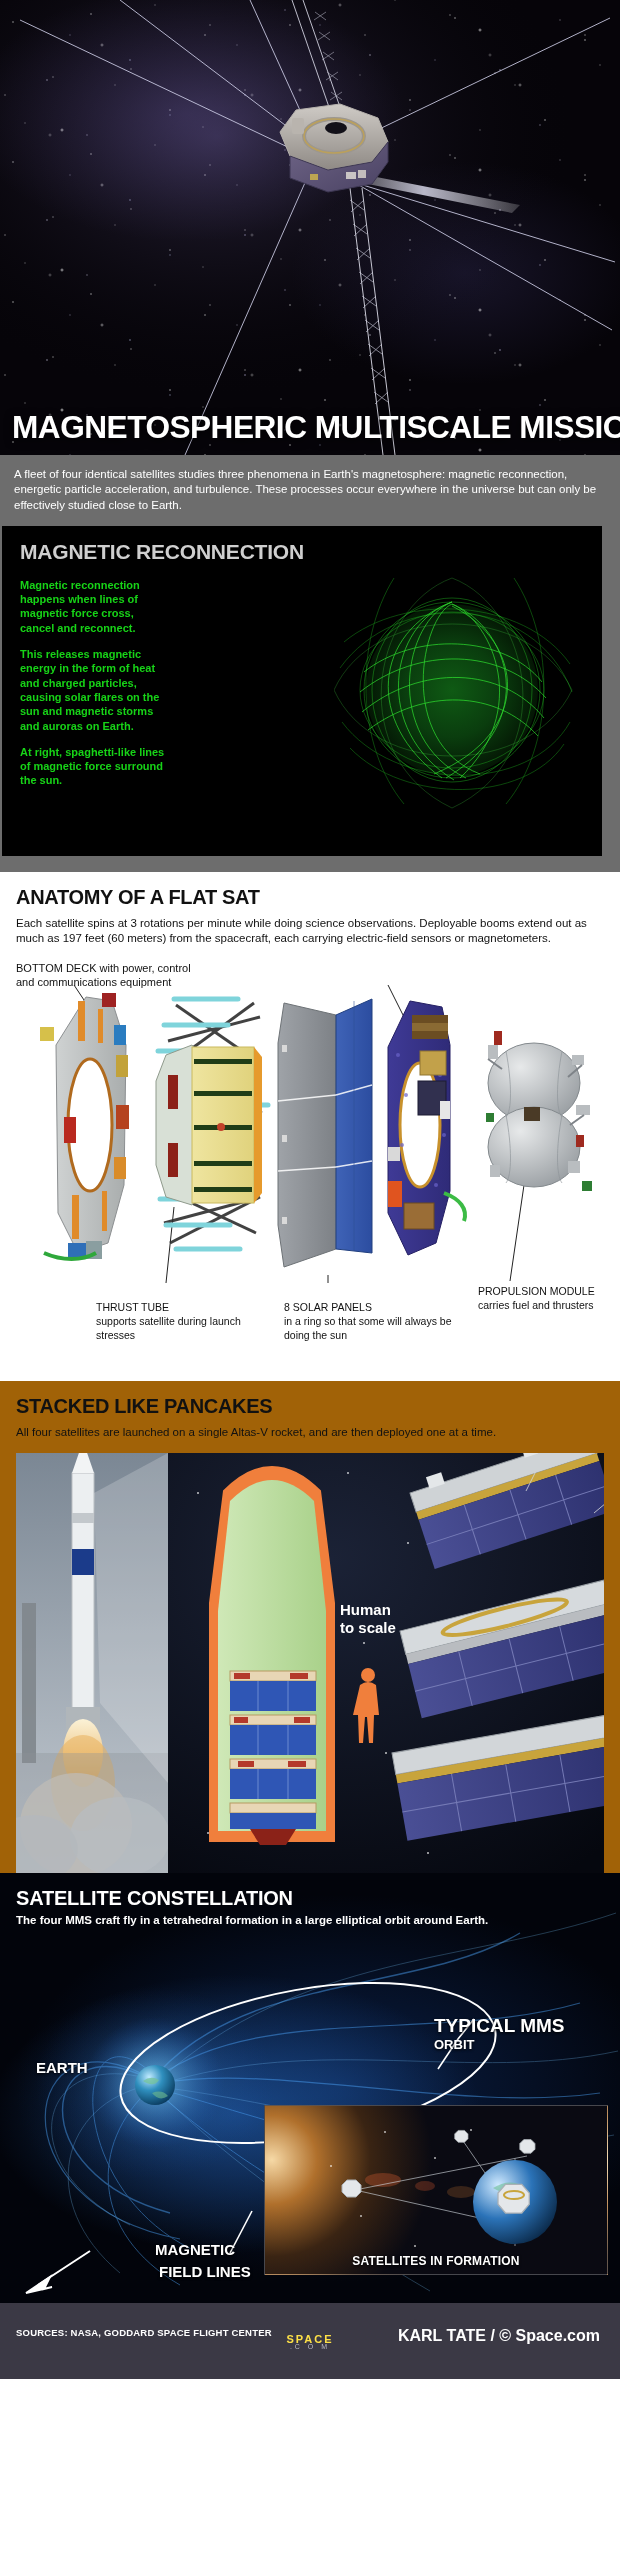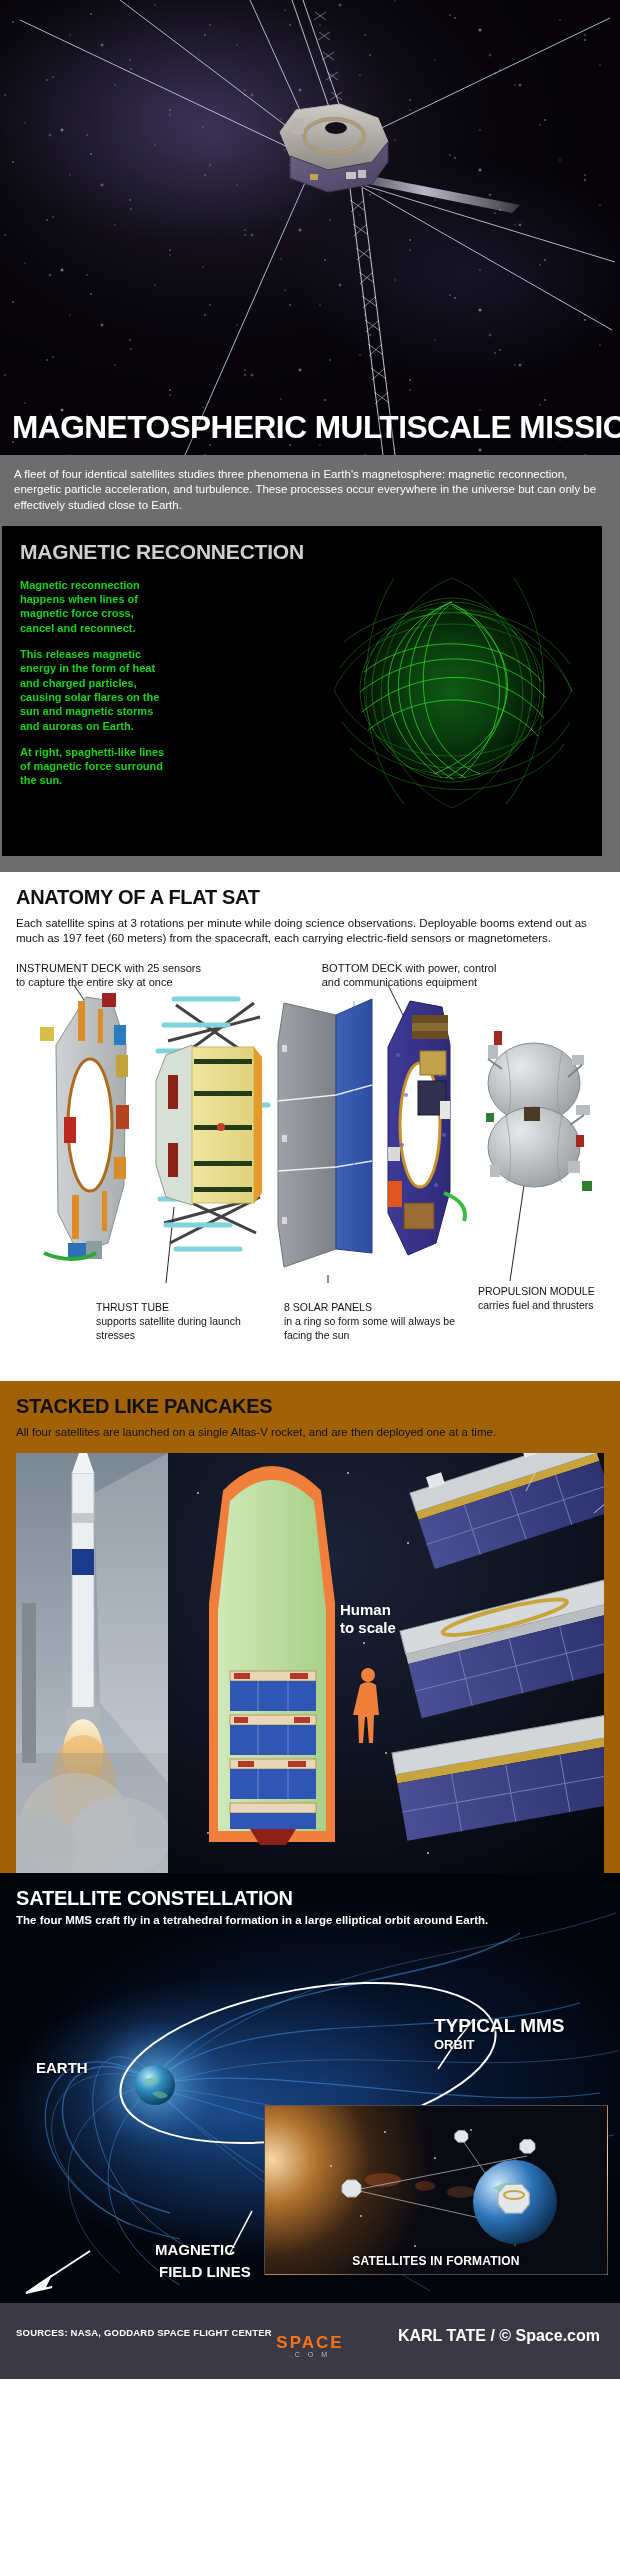--- a/index.html
+++ b/index.html
@@ -159,21 +159,21 @@
   }
   .footer .src {
     position:absolute; left:16px; top:24px; font-size:9.5px; font-weight:bold; letter-spacing:.2px;
   }
   .footer .credit {
     position:absolute; right:20px; top:24px; font-size:16px; font-weight:bold;
   }
   .footer .logo {
     position:absolute; left:0; right:0; top:30px; text-align:center;
   }
-  .footer .logo .w { font-size:17px; font-weight:bold; letter-spacing:2px; color:#f97316; }
+  .footer .logo .w { font-size:11px; font-weight:bold; letter-spacing:2px; color:#fde047; }
   .footer .logo .d { font-size:7px; letter-spacing:3px; color:#b9b9c4; margin-top:-2px; }
 </style>
 </head>
 <body>
 
 <div class="page">
 
   <section class="hero">
     <div class="starfield"></div>
     <div class="starfield s2"></div>
@@ -329,24 +329,20 @@
         <p>At right, spaghetti-like lines of magnetic force surround the sun.</p>
       </div>
     </div>
   </section>
 
   <section class="anatomy">
     <div class="sec-title-dark">ANATOMY OF A FLAT SAT</div>
     <div class="body-dark">Each satellite spins at 3 rotations per minute while doing science observations. Deployable booms extend out as much as 197 feet (60 meters) from the spacecraft, each carrying electric-field sensors or magnetometers.</div>
 
     <div class="callout-row">
-      <div class="callout-left">
-        <span>INSTRUMENT DECK with 25 sensors</span><br>
-        <span>to capture the entire sky at once</span>
-      </div>
       <div class="callout-right">
         <span>BOTTOM DECK with power, control</span><br>
         <span>and communications equipment</span>
       </div>
     </div>
 
     <div class="exploded">
       <svg width="588" height="300" viewBox="0 0 588 300">
         <defs>
           <linearGradient id="gDeck" x1="0" y1="0" x2="1" y2="0">
@@ -522,21 +518,21 @@
       </svg>
     </div>
 
     <div class="bottom-calls">
       <div class="bc" style="left:80px; top:16px; width:180px;">
         <span class="cap">THRUST TUBE</span>
         <span>supports satellite during launch stresses</span>
       </div>
       <div class="bc" style="left:268px; top:16px; width:178px;">
         <span class="cap">8 SOLAR PANELS</span>
-        <span>in a ring so form some will always be facing the sun</span>
+        <span>in a ring so that some will always be doing the sun</span>
       </div>
       <div class="bc" style="left:462px; top:0px; width:120px;">
         <span class="cap">PROPULSION MODULE</span>
         <span>carries fuel and thrusters</span>
       </div>
     </div>
   </section>
 
   <section class="pancakes">
     <div class="sec-title-dark">STACKED LIKE PANCAKES</div>

